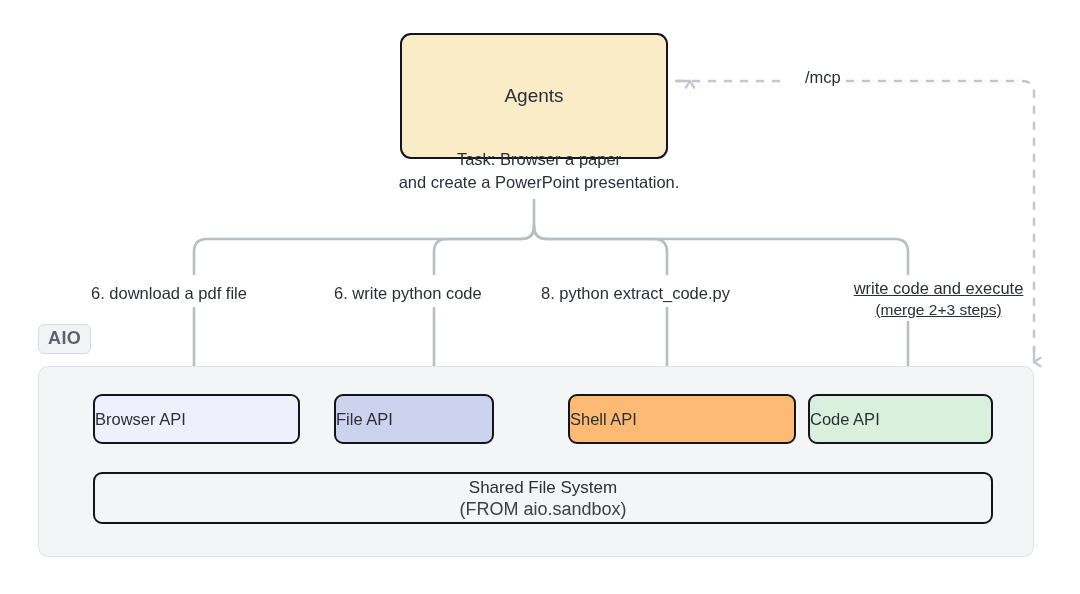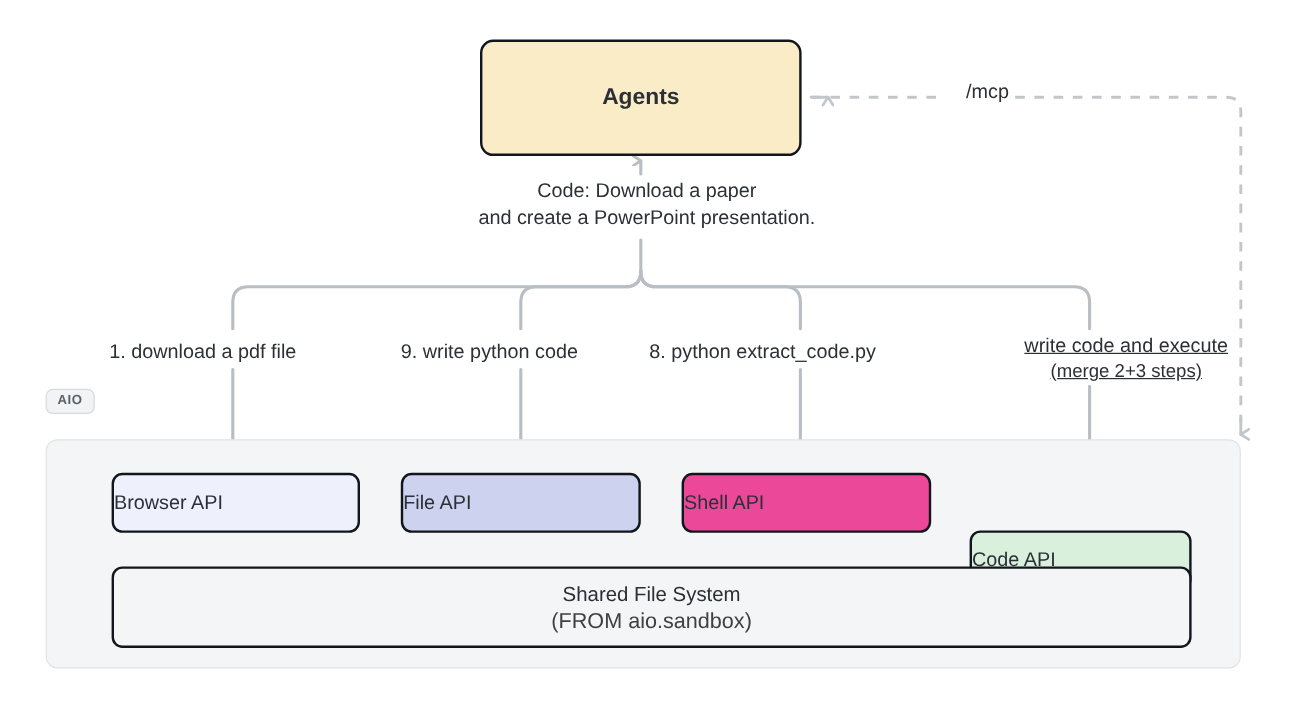--- a/index.html
+++ b/index.html
@@ -8,24 +8,24 @@
     font-family:"Liberation Sans","DejaVu Sans",sans-serif;
     position:relative;overflow:hidden;
     color:#2b2f36;
     -webkit-font-smoothing:antialiased;
   }
   .stage{position:absolute;inset:0;}
   svg.wires{position:absolute;left:0;top:0;width:1080px;height:594px;pointer-events:none;}
 
   
   .agents-box{
-    position:absolute;left:400px;top:33px;width:268px;height:97px;
+    position:absolute;left:400px;top:33px;width:268px;height:126px;
     background:#fbecc8;border:2.6px solid #11161c;border-radius:11px;
     display:flex;align-items:center;justify-content:center;
-    font-size:19px;color:#2b2f36;box-sizing:border-box;font-weight:bold;
+    font-size:19px;color:#2b2f36;box-sizing:border-box;
   }
 
   
   .task-caption{
     position:absolute;left:334px;top:148px;width:410px;
     text-align:center;font-size:16.5px;line-height:23px;color:#2b2f36;
   }
 
   
   .step-label{
@@ -40,45 +40,45 @@
 
   
   .mcp-label{
     position:absolute;left:805px;top:68px;font-size:16.5px;color:#2b2f36;
   }
 
   
   .aio-tag{
     position:absolute;left:38px;top:324px;
     background:#f1f3f5;border:1px solid #d6dade;border-radius:6px;
-    padding:3px 9px 4px 9px;font-size:11px;font-weight:bold;color:#5a636c;
+    padding:3px 9px 4px 9px;font-size:18px;font-weight:bold;color:#5a636c;
     letter-spacing:.4px;
   }
 
   
   .aio-box{
     position:absolute;left:38px;top:366px;width:996px;height:191px;
     background:#f4f5f7;border:1px solid #dfe2e6;border-radius:10px;
     box-sizing:border-box;
   }
 
   
   .api-box{
     position:absolute;height:50px;border:2.6px solid #11161c;border-radius:9px;
     display:flex;align-items:center;justify-content:flex-start;
     font-size:16.5px;color:#2b2f36;box-sizing:border-box;
   }
   #api0{left:93px;top:394px;width:207px;background:#eef1fb;}
-  #api1{left:334px;top:394px;width:200px;background:#cdd2ef;}
-  #api2{left:568px;top:394px;width:208px;background:#ec4899;}
-  #api3{left:808px;top:394px;width:185px;background:#d9f0dd;margin-top:48px;}
+  #api1{left:334px;top:394px;width:160px;background:#cdd2ef;}
+  #api2{left:568px;top:394px;width:228px;background:#fdba74;}
+  #api3{left:808px;top:394px;width:185px;background:#d9f0dd;}
 
   
   .fs-box{
-    position:absolute;left:93px;top:472px;width:900px;height:68px;
+    position:absolute;left:93px;top:472px;width:900px;height:52px;
     background:#f4f5f7;border:2.6px solid #11161c;border-radius:9px;
     box-sizing:border-box;
     display:flex;flex-direction:column;align-items:center;justify-content:center;
   }
   .fs-title{font-size:17px;color:#2b2f36;line-height:22px;}
   .fs-sub{font-size:18px;color:#404040;line-height:20px;}
 </style>
 </head>
 <body>
 
@@ -119,28 +119,28 @@
       <path d="M846,81 L1022,81 Q1034,81 1034,93 L1034,352" fill="none" stroke="#c2c6cc" stroke-width="2.4" stroke-dasharray="8 8"></path>
       <path d="M1034,348 L1034,362" fill="none" stroke="#c2c6cc" stroke-width="2.4" marker-end="url(#ah-dash)" stroke-linecap="round"></path>
     </g>
   </svg>
 
   <div class="agents-box">
     <span>Agents</span>
   </div>
 
   <div class="task-caption">
-    <div>Code: Download a paper</div>
+    <div>Task: Browser a paper</div>
     <div>and create a PowerPoint presentation.</div>
   </div>
 
   <div class="mcp-label">/mcp</div>
 
-  <div class="step-label" id="step1">1. download a pdf file</div>
-  <div class="step-label" id="step2">9. write python code</div>
+  <div class="step-label" id="step1">6. download a pdf file</div>
+  <div class="step-label" id="step2">6. write python code</div>
   <div class="step-label" id="step3">8. python extract_code.py</div>
   <div class="step-label" id="step4">
     <span>write code and execute</span>
     <span class="sub">(merge 2+3 steps)</span>
   </div>
 
   <div class="aio-tag">AIO</div>
 
   <div class="aio-box"></div>
 

